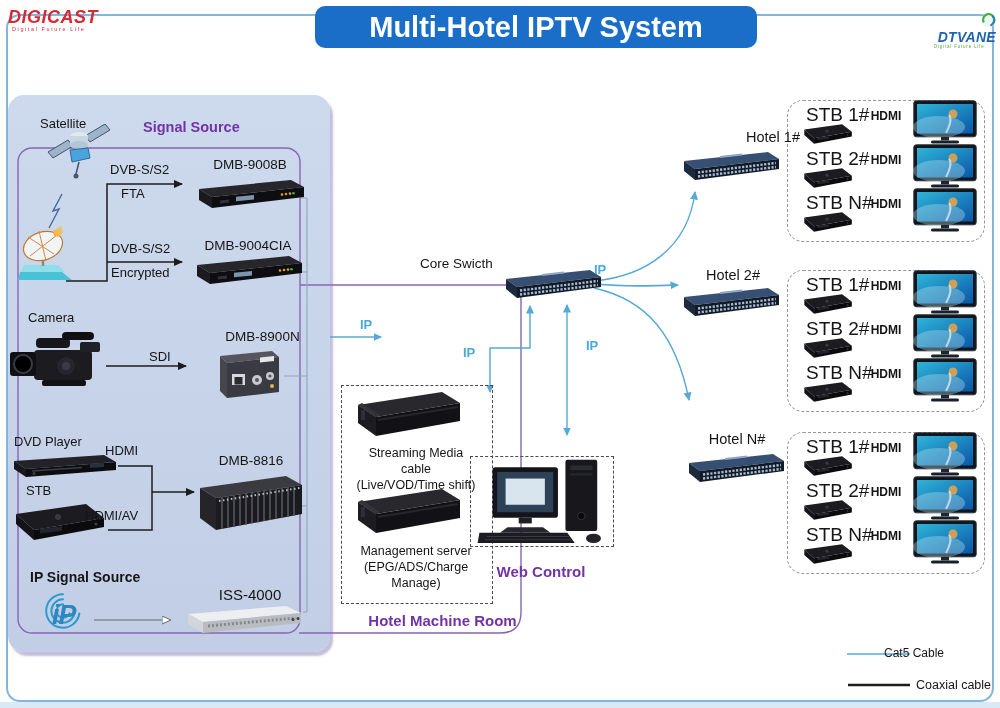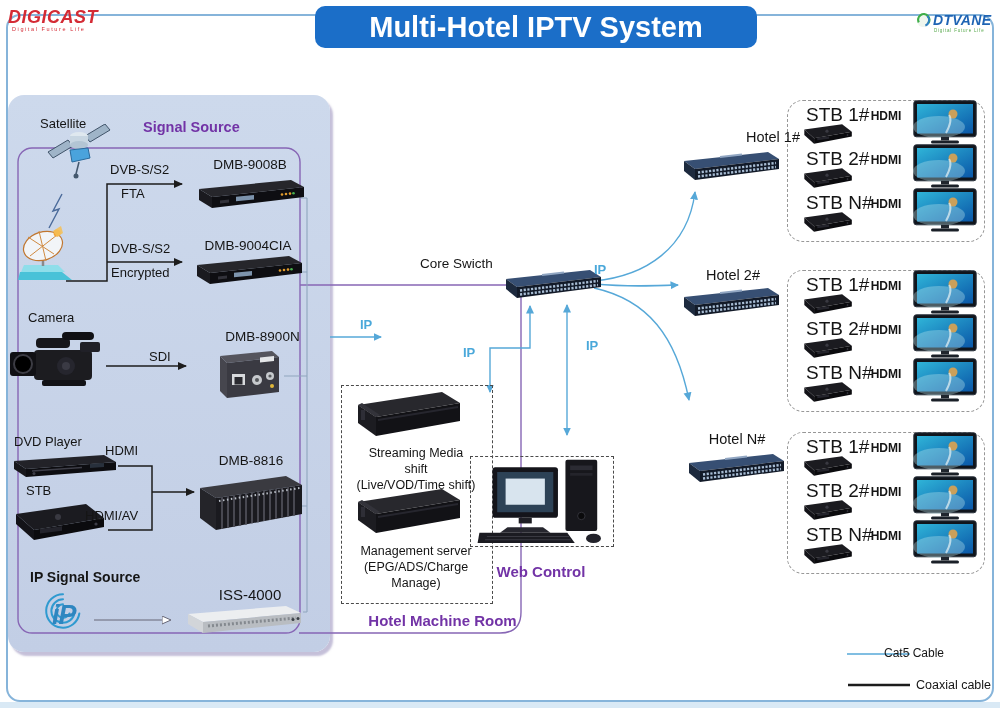--- a/index.html
+++ b/index.html
@@ -8,21 +8,21 @@
   .abs{position:absolute;}
   .outer-border{left:6px;top:14px;width:984px;height:684px;border:2px solid #86b4da;border-radius:14px;}
   .bottom-strip{left:0;top:702px;width:1000px;height:6px;background:#d9e9f5;}
   
   .digicast{left:8px;top:8px;width:150px;line-height:1;}
   .dc-name{font-size:18px;font-weight:bold;font-style:italic;color:#d42b35;letter-spacing:.5px;}
   .dc-tag{font-size:5.5px;color:#d42b35;letter-spacing:1.6px;margin-top:1px;margin-left:4px;}
   .banner{left:315px;top:6px;width:442px;height:42px;background:#1b6ec8;border-radius:10px;
           display:flex;align-items:center;justify-content:center;color:#fff;font-size:29px;font-weight:bold;}
   .dtvane{left:916px;top:13px;width:80px;line-height:1;}
-  .dt-row{display:flex;align-items:flex-start;gap:2px;}
+  .dt-row{display:flex;align-items:flex-end;gap:2px;flex-direction:column;}
   .dt-name{font-size:14px;font-weight:bold;font-style:italic;color:#1f64b4;letter-spacing:.3px;}
   .dt-tag{font-size:4.5px;color:#56a84a;letter-spacing:.8px;margin-left:18px;margin-top:1px;}
   
   .blue-panel{left:8px;top:95px;width:322px;height:557px;border-radius:16px;
       background:linear-gradient(#cdd9ec,#c2cee5);box-shadow:3px 4px 2px rgba(140,130,180,.5);}
   .dash-box{border:1.2px dashed #4a4a4a;background:transparent;}
   .stb-panel{border:1.3px dashed #979797;border-radius:16px;background:#fff;}
   
   .lbl{position:absolute;font-size:13px;line-height:1.15;white-space:nowrap;}
   .c{text-align:center;white-space:normal;}
@@ -348,21 +348,21 @@
   <div class="lbl iptext z4" style="left:52px;top:600px">iP</div>
   <div class="lbl devlbl z4" style="left:200px;top:586px;width:100px;font-size:15px">ISS-4000</div>
 
   <div class="lbl z4" style="left:420px;top:256px;font-size:13.5px">Core Swicth</div>
   <div class="lbl ip z4" style="left:360px;top:318px">IP</div>
   <div class="lbl ip z4" style="left:463px;top:346px">IP</div>
   <div class="lbl ip z4" style="left:586px;top:339px">IP</div>
   <div class="lbl ip z4" style="left:594px;top:263px">IP</div>
 
   <div class="lbl srvtxt z4" style="left:343px;top:446px;width:146px">Streaming Media</div>
-  <div class="lbl srvtxt z4" style="left:343px;top:462px;width:146px">shift</div>
+  <div class="lbl srvtxt z4" style="left:343px;top:462px;width:146px">cable</div>
   <div class="lbl srvtxt z4" style="left:343px;top:478px;width:146px">(Live/VOD/Time shift)</div>
   <div class="lbl srvtxt z4" style="left:343px;top:544px;width:146px">Management server</div>
   <div class="lbl srvtxt z4" style="left:343px;top:560px;width:146px">(EPG/ADS/Charge</div>
   <div class="lbl srvtxt z4" style="left:343px;top:576px;width:146px">Manage)</div>
   <div class="lbl purple c z4" style="left:470px;top:563px;width:142px;font-size:15px">Web Control</div>
   <div class="lbl purple c z4" style="left:355px;top:612px;width:175px;font-size:15px">Hotel Machine Room</div>
 
   <div class="lbl hname c z4" style="left:733px;top:129px;width:80px">Hotel 1#</div>
   <div class="lbl stbl z4" style="left:806px;top:104px">STB 1#</div>
   <svg class="dev z3" style="left:800px;top:122px;width:54px;height:26px" viewBox="0 0 100 48">

